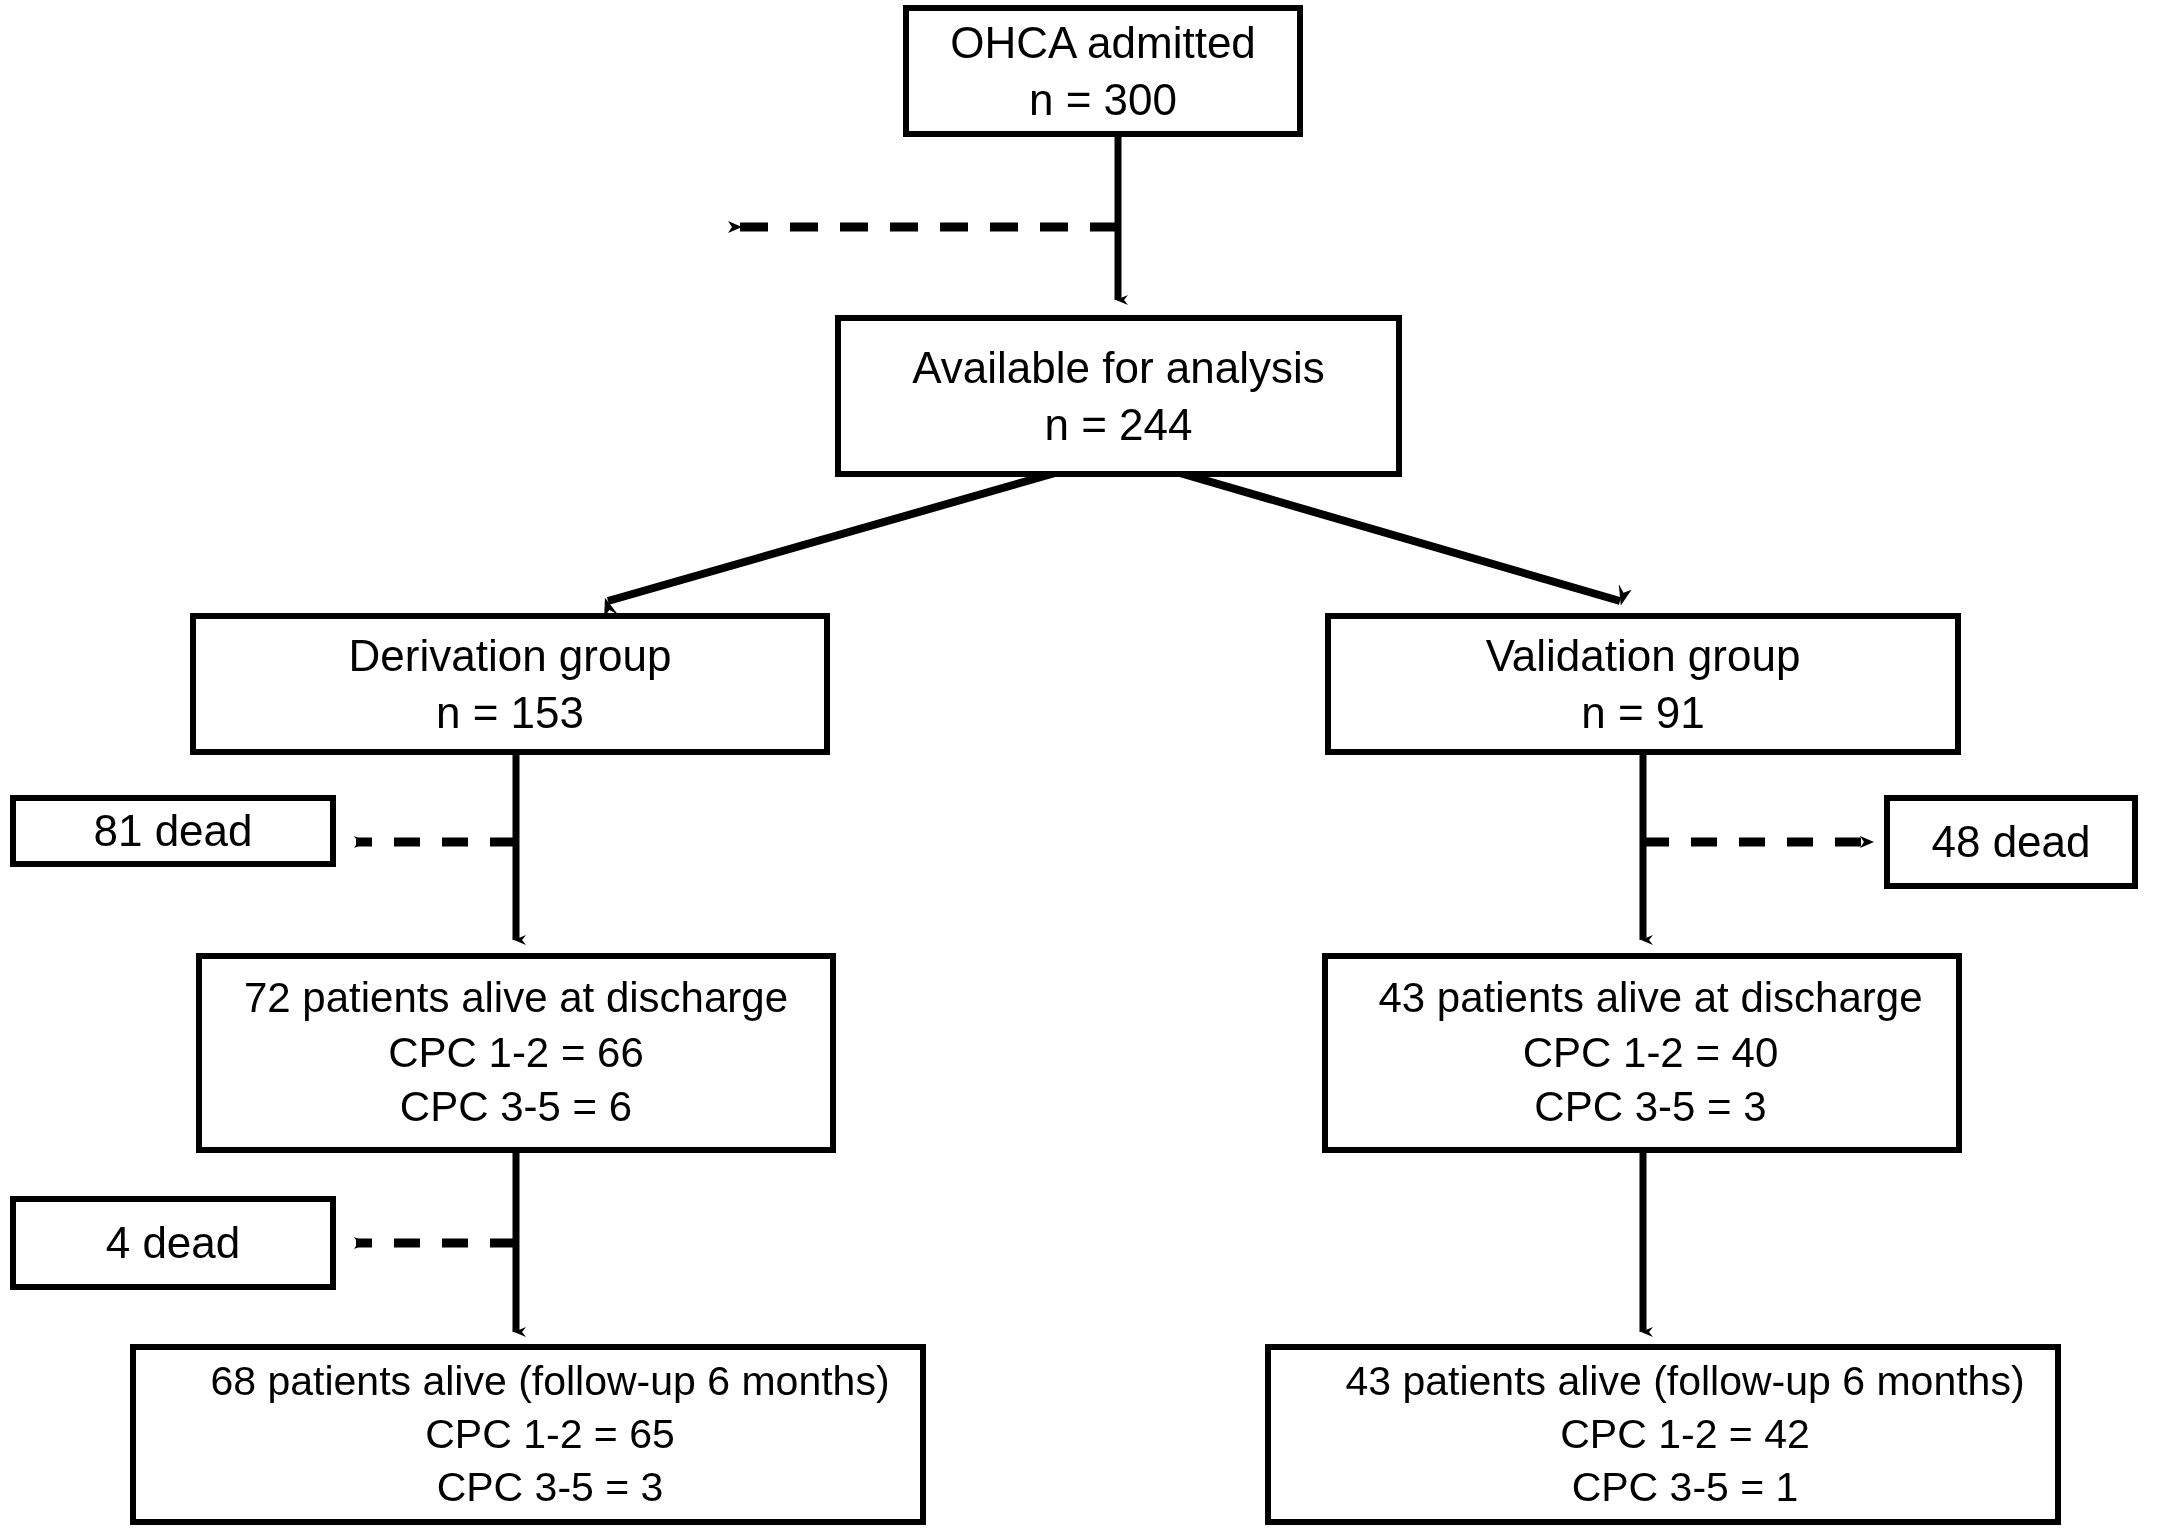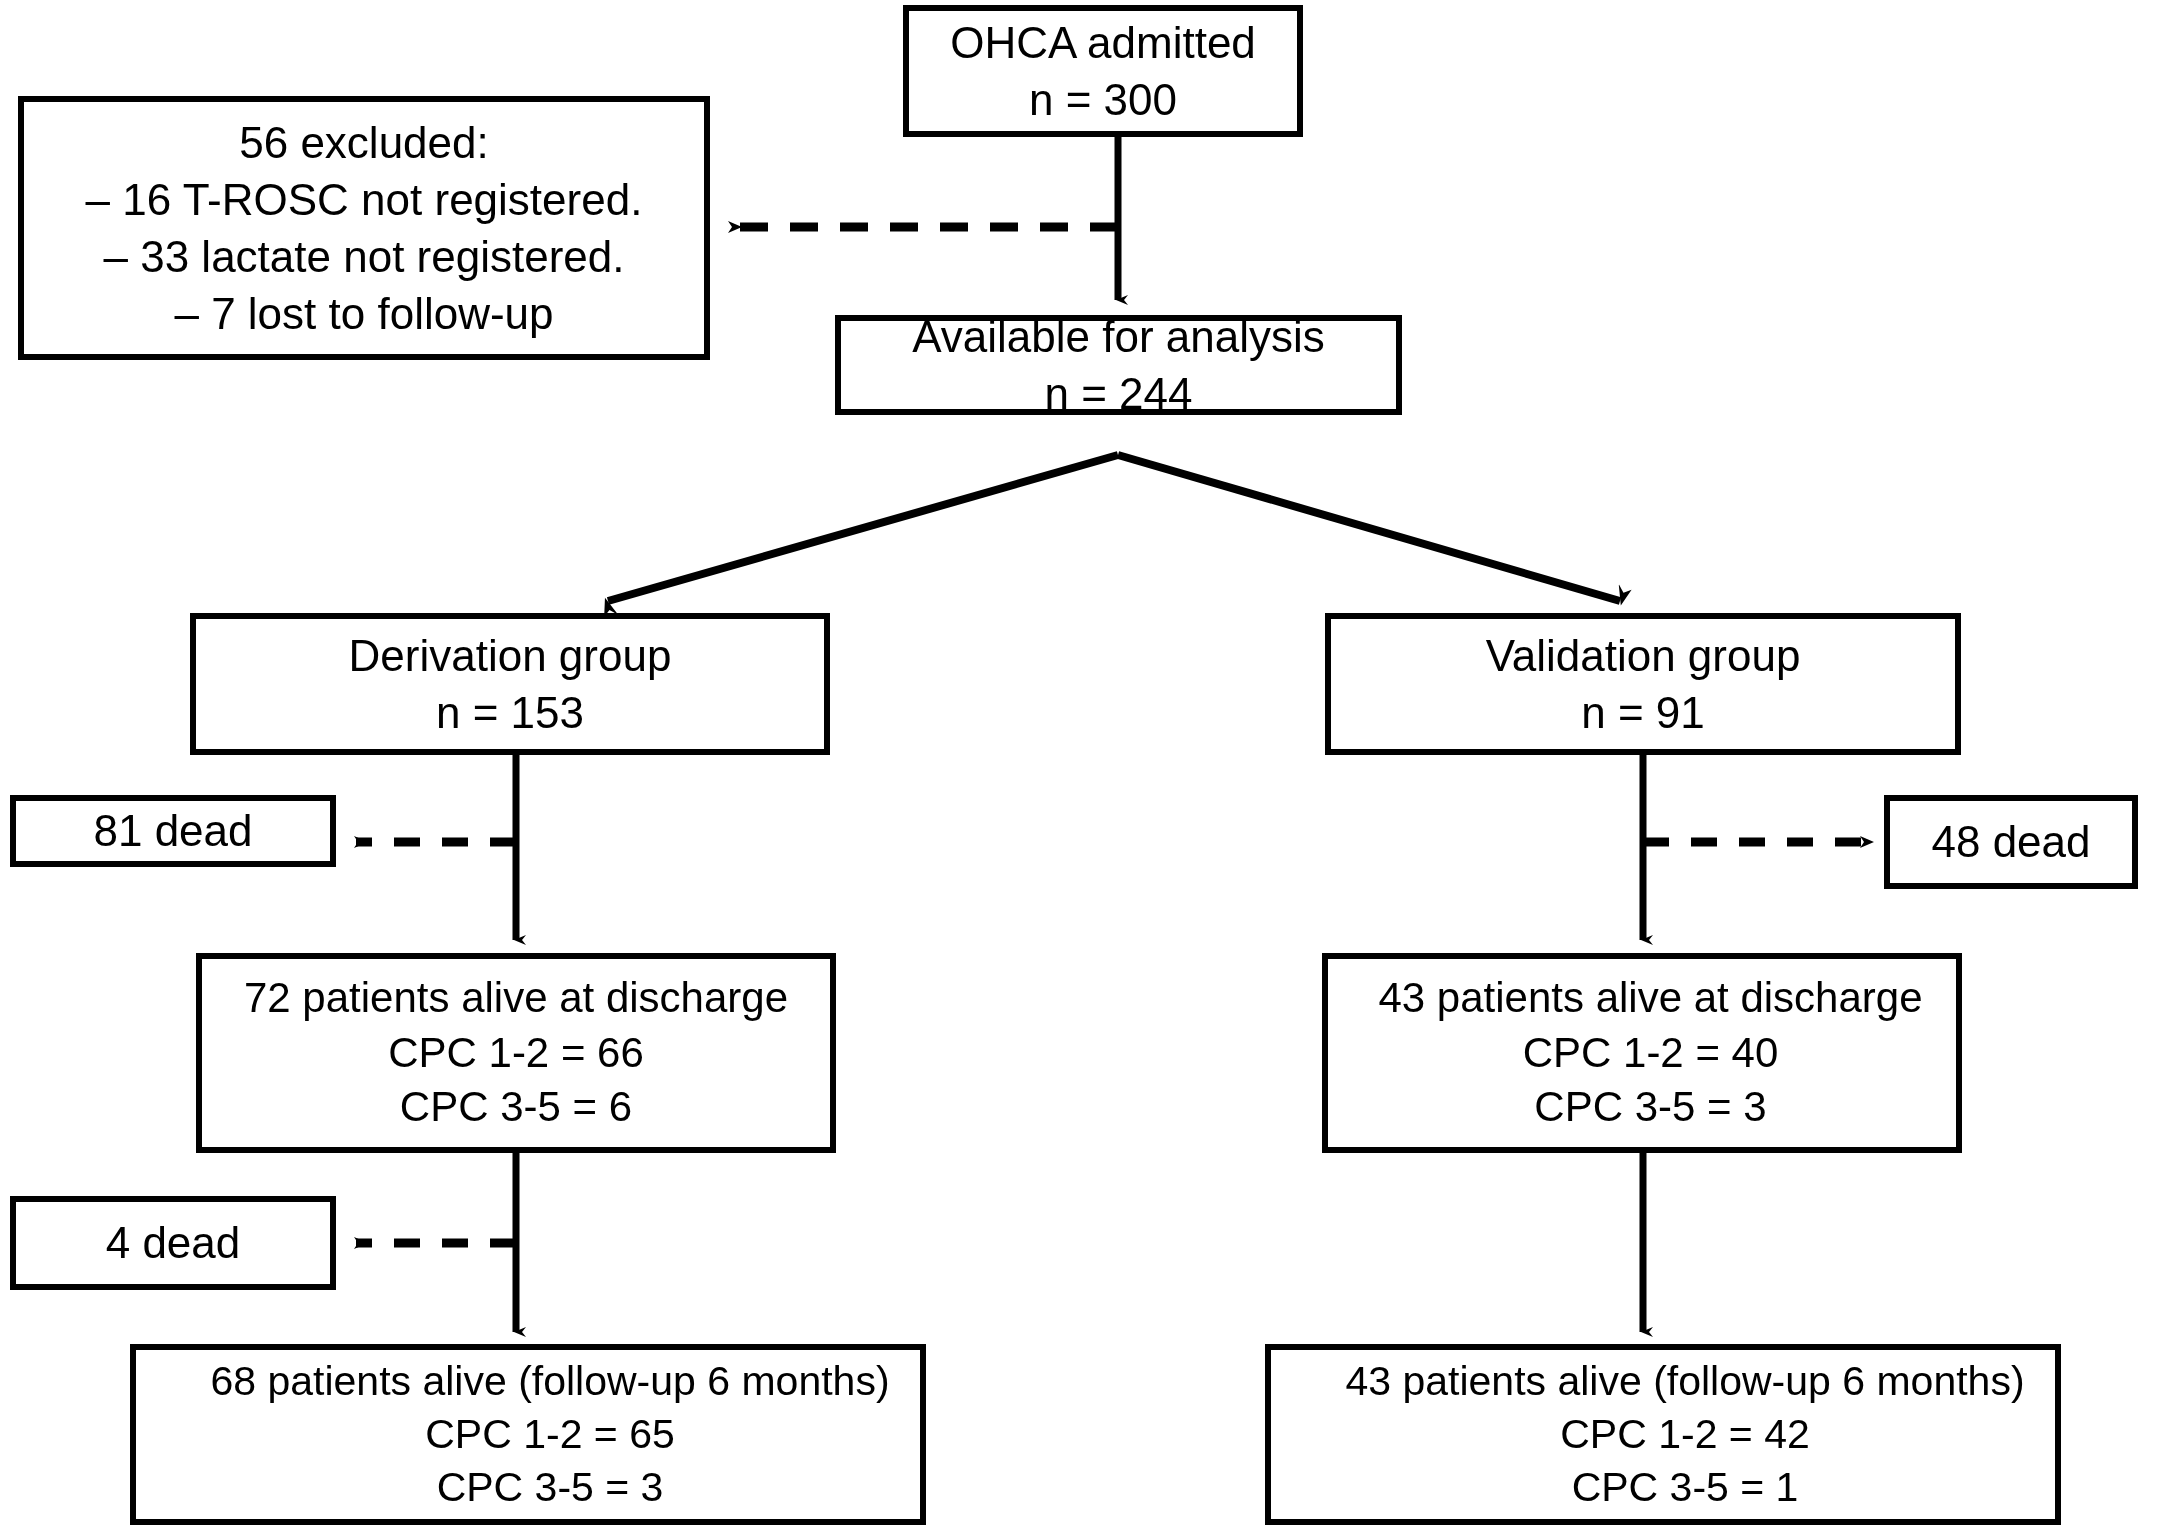--- a/index.html
+++ b/index.html
@@ -43,21 +43,21 @@
     display: block;
     white-space: nowrap;
   }
   .f44 { font-size: 44px; }
   .f42 { font-size: 42px; }
   .f41 { font-size: 41px; margin-left: 44px; }
 
   
   #node-ohca            { left: 903px;  top: 5px;    width: 400px; height: 132px; }
   #node-excluded        { left: 18px;   top: 96px;   width: 692px; height: 264px; }
-  #node-available       { left: 835px;  top: 315px;  width: 567px; height: 100px; }
+  #node-available       { left: 835px;  top: 315px;  width: 567px; height: 162px; }
   #node-derivation      { left: 190px;  top: 613px;  width: 640px; height: 142px; }
   #node-validation      { left: 1325px; top: 613px;  width: 636px; height: 142px; }
   #node-dead-deriv      { left: 10px;   top: 795px;  width: 326px; height: 72px; }
   #node-dead-valid      { left: 1884px; top: 795px;  width: 254px; height: 94px; }
   #node-discharge-left  { left: 196px;  top: 953px;  width: 640px; height: 200px; }
   #node-discharge-right { left: 1322px; top: 953px;  width: 640px; height: 200px; padding-left: 17px; }
   #node-dead-follow     { left: 10px;   top: 1196px; width: 326px; height: 94px; }
   #node-final-left      { left: 130px;  top: 1344px; width: 796px; height: 181px; }
   #node-final-right     { left: 1265px; top: 1344px; width: 796px; height: 181px; }
 </style>
@@ -125,26 +125,20 @@
     <g>
       <line x1="1643" y1="1153" x2="1643" y2="1332" stroke="#000000" stroke-width="7" marker-end="url(#arrow-down)"></line>
     </g>
   </svg>
 
   <div class="node" id="node-ohca">
     <span class="line f44">OHCA admitted</span>
     <span class="line f44">n = 300</span>
   </div>
 
-  <div class="node" id="node-excluded">
-    <span class="line f44">56 excluded:</span>
-    <span class="line f44">– 16 T-ROSC not registered.</span>
-    <span class="line f44">– 33 lactate not registered.</span>
-    <span class="line f44">– 7 lost to follow-up</span>
-  </div>
 
   <div class="node" id="node-available">
     <span class="line f44">Available for analysis</span>
     <span class="line f44">n = 244</span>
   </div>
 
   <div class="node" id="node-derivation">
     <span class="line f44">Derivation group</span>
     <span class="line f44">n = 153</span>
   </div>

